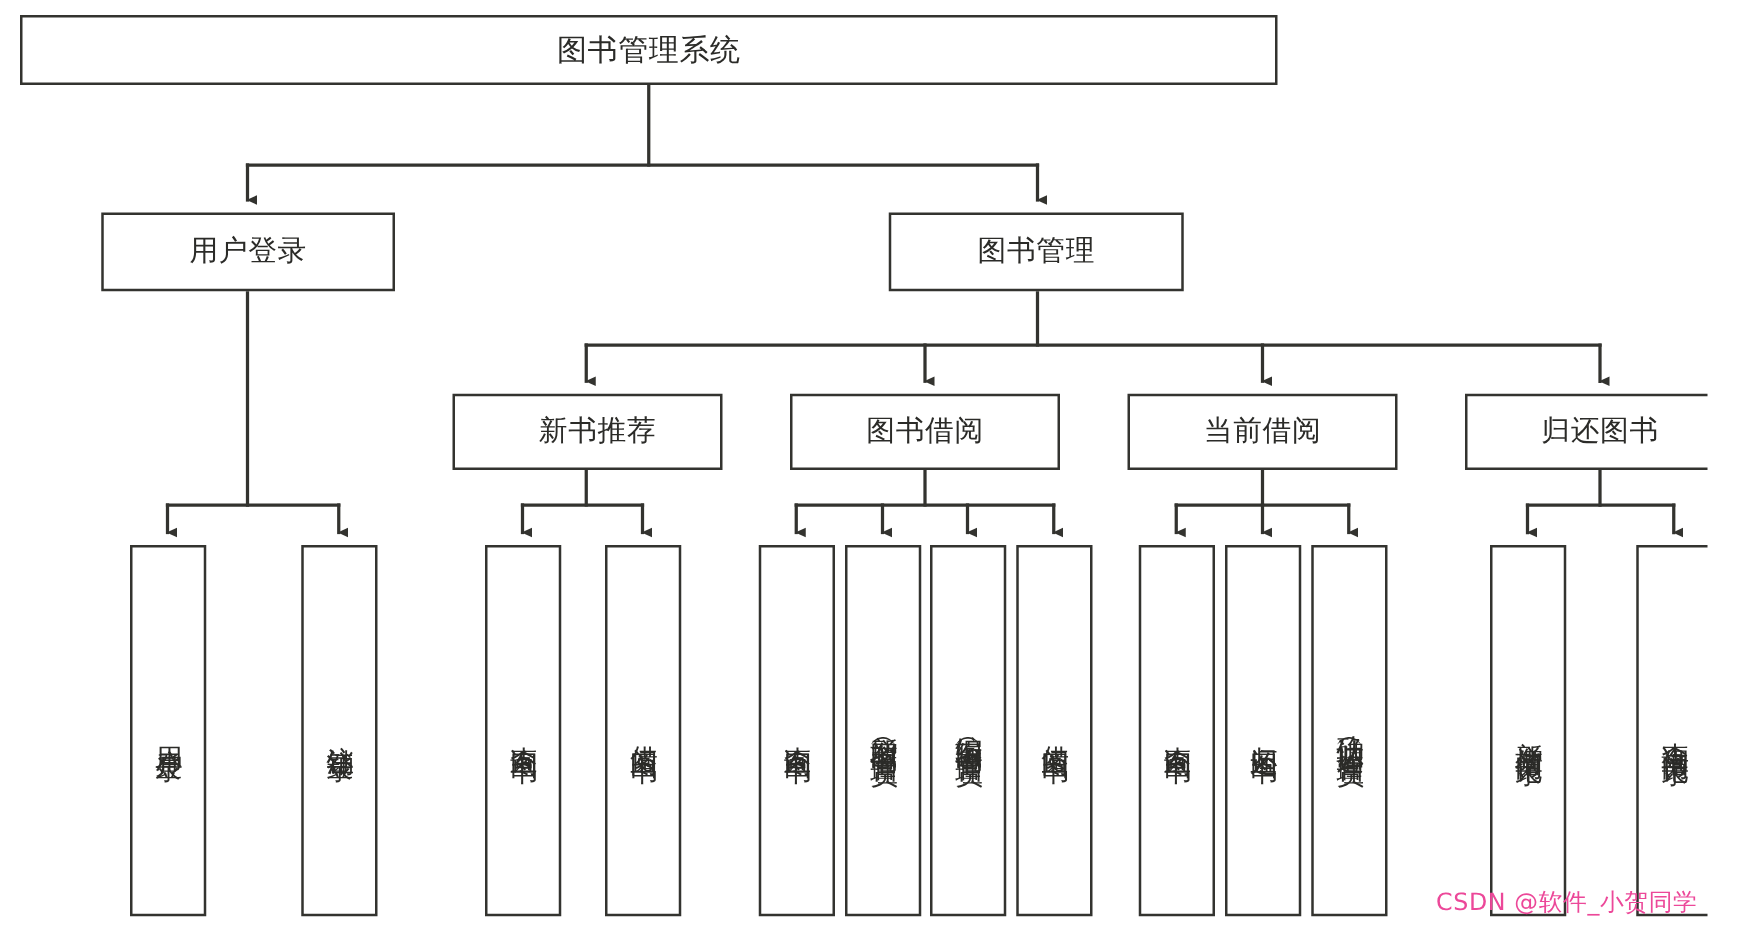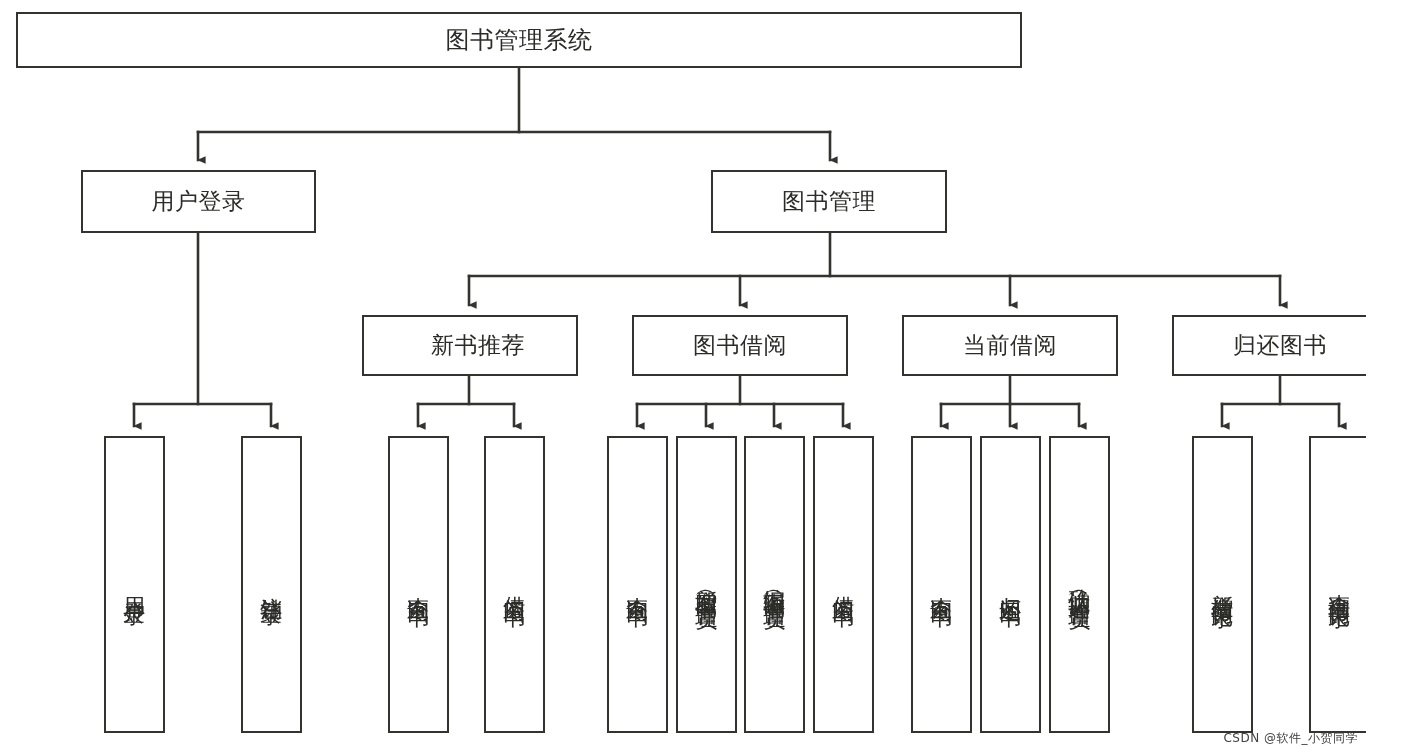--- a/index.html
+++ b/index.html
@@ -63,23 +63,23 @@
     -webkit-writing-mode: vertical-rl;
     font-size: 22px;
     line-height: 1.25;
     letter-spacing: 3px;
     white-space: nowrap;
     max-height: 268px;
   }
   #watermark {
     position: absolute;
     right: 8px;
-    bottom: 0;
-    font-size: 12px;
-    color: #404040;
+    bottom: 12px;
+    font-size: 19px;
+    color: #ec4899;
     letter-spacing: 0.5px;
     white-space: nowrap;
     user-select: none;
   }
 </style>
 </head>
 <body>
 
 <div id="diagram-root">
 

